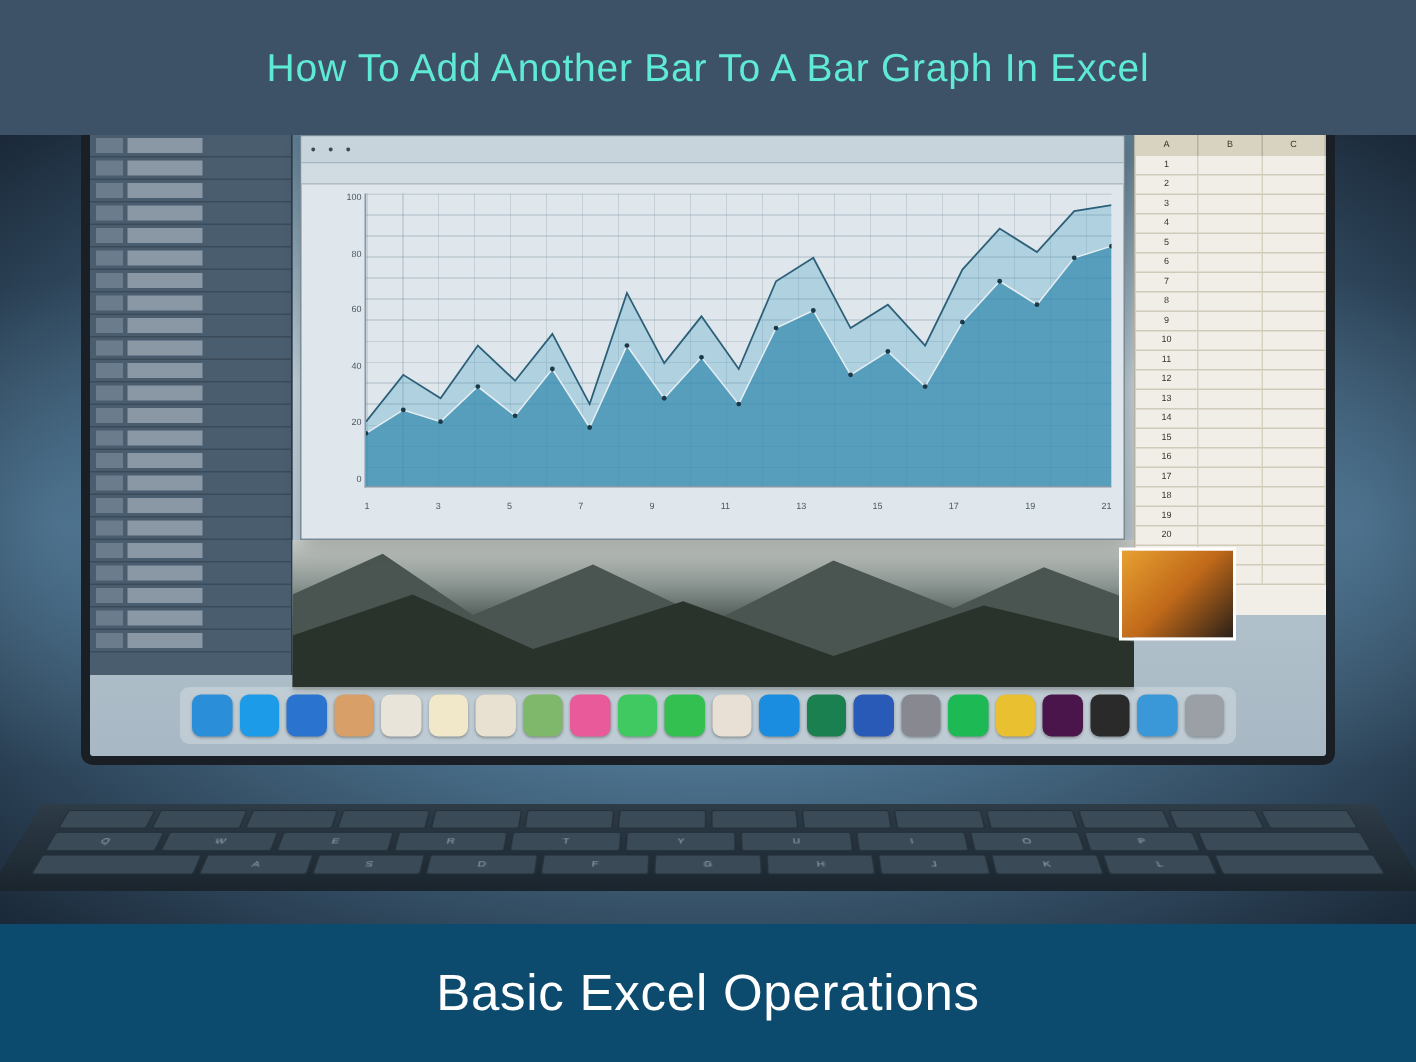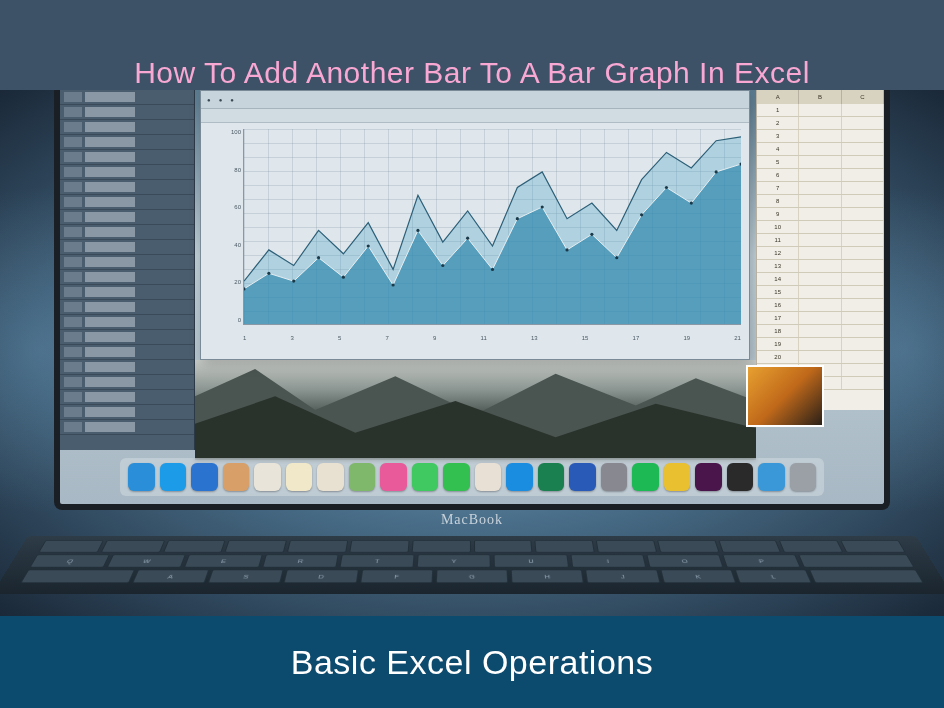--- a/index.html
+++ b/index.html
@@ -8,24 +8,24 @@
     height: 708px;
     font-family: 'Segoe UI', Arial, sans-serif;
     overflow: hidden;
     background: #3d5266;
   }
   .banner-top {
     width: 100%;
     height: 90px;
     background: #3d5266;
     display: flex;
-    align-items: flex-end;
+    align-items: center;
     justify-content: center;
-    color: #f9a8d4;
-    font-size: 30px;
+    color: #5eead4;
+    font-size: 26px;
     font-weight: 500;
     letter-spacing: 0.5px;
   }
   .banner-bottom {
     width: 100%;
     height: 92px;
     background: #0c4a6e;
     display: flex;
     align-items: center;
     justify-content: center;
@@ -581,21 +581,20 @@
         <div class="dock-icon" style="background:#888890;"></div>
         <div class="dock-icon" style="background:#1db954;"></div>
         <div class="dock-icon" style="background:#e8c030;"></div>
         <div class="dock-icon" style="background:#4a154b;"></div>
         <div class="dock-icon" style="background:#2a2a2a;"></div>
         <div class="dock-icon" style="background:#3a98d8;"></div>
         <div class="dock-icon" style="background:#9aa0a6;"></div>
       </div>
   </div>
 
-  <div class="hinge-label">MacBook</div>
 
   <div class="keyboard">
     <div class="krow">
       <div class="key"></div>
         <div class="key"></div>
         <div class="key"></div>
         <div class="key"></div>
         <div class="key"></div>
         <div class="key"></div>
         <div class="key"></div>

